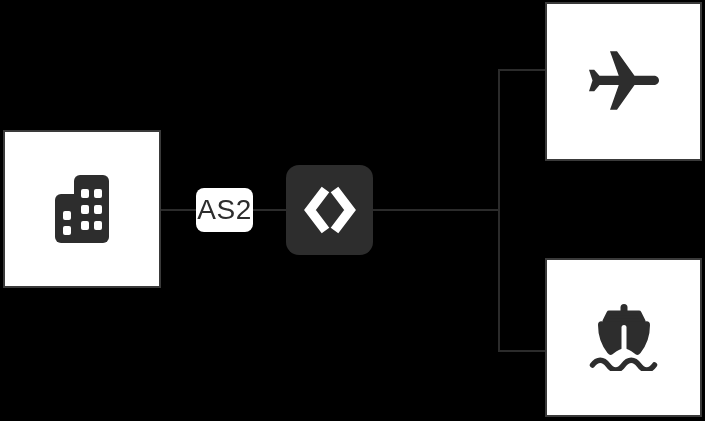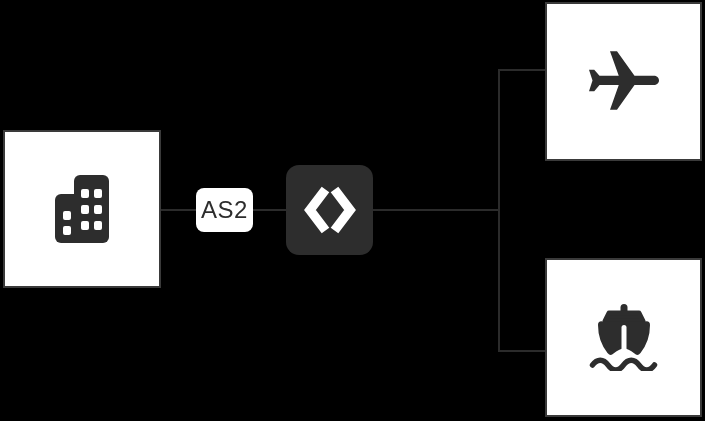--- a/index.html
+++ b/index.html
@@ -20,21 +20,21 @@
   .node-ocean{left:545px;top:258px;width:157px;height:159px;}
   .hub{
     position:absolute;left:286px;top:165px;width:87px;height:90px;
     background:#2d2d2d;border-radius:13px;
     display:flex;align-items:center;justify-content:center;
   }
   .edge-badge{
     position:absolute;left:196px;top:188px;width:57px;height:44px;
     background:#fff;border-radius:8px;
     display:flex;align-items:center;justify-content:center;
-    font-size:24px;font-weight:500;color:#2d2d2d;letter-spacing:0.5px;
+    font-size:28px;font-weight:500;color:#2d2d2d;letter-spacing:0.5px;
   }
   svg{display:block;}
 </style>
 </head>
 <body>
 
 <div class="canvas">
 
   <div class="connector h" style="left:161px;top:209px;width:35px"></div>
   <div class="connector h" style="left:253px;top:209px;width:33px"></div>

